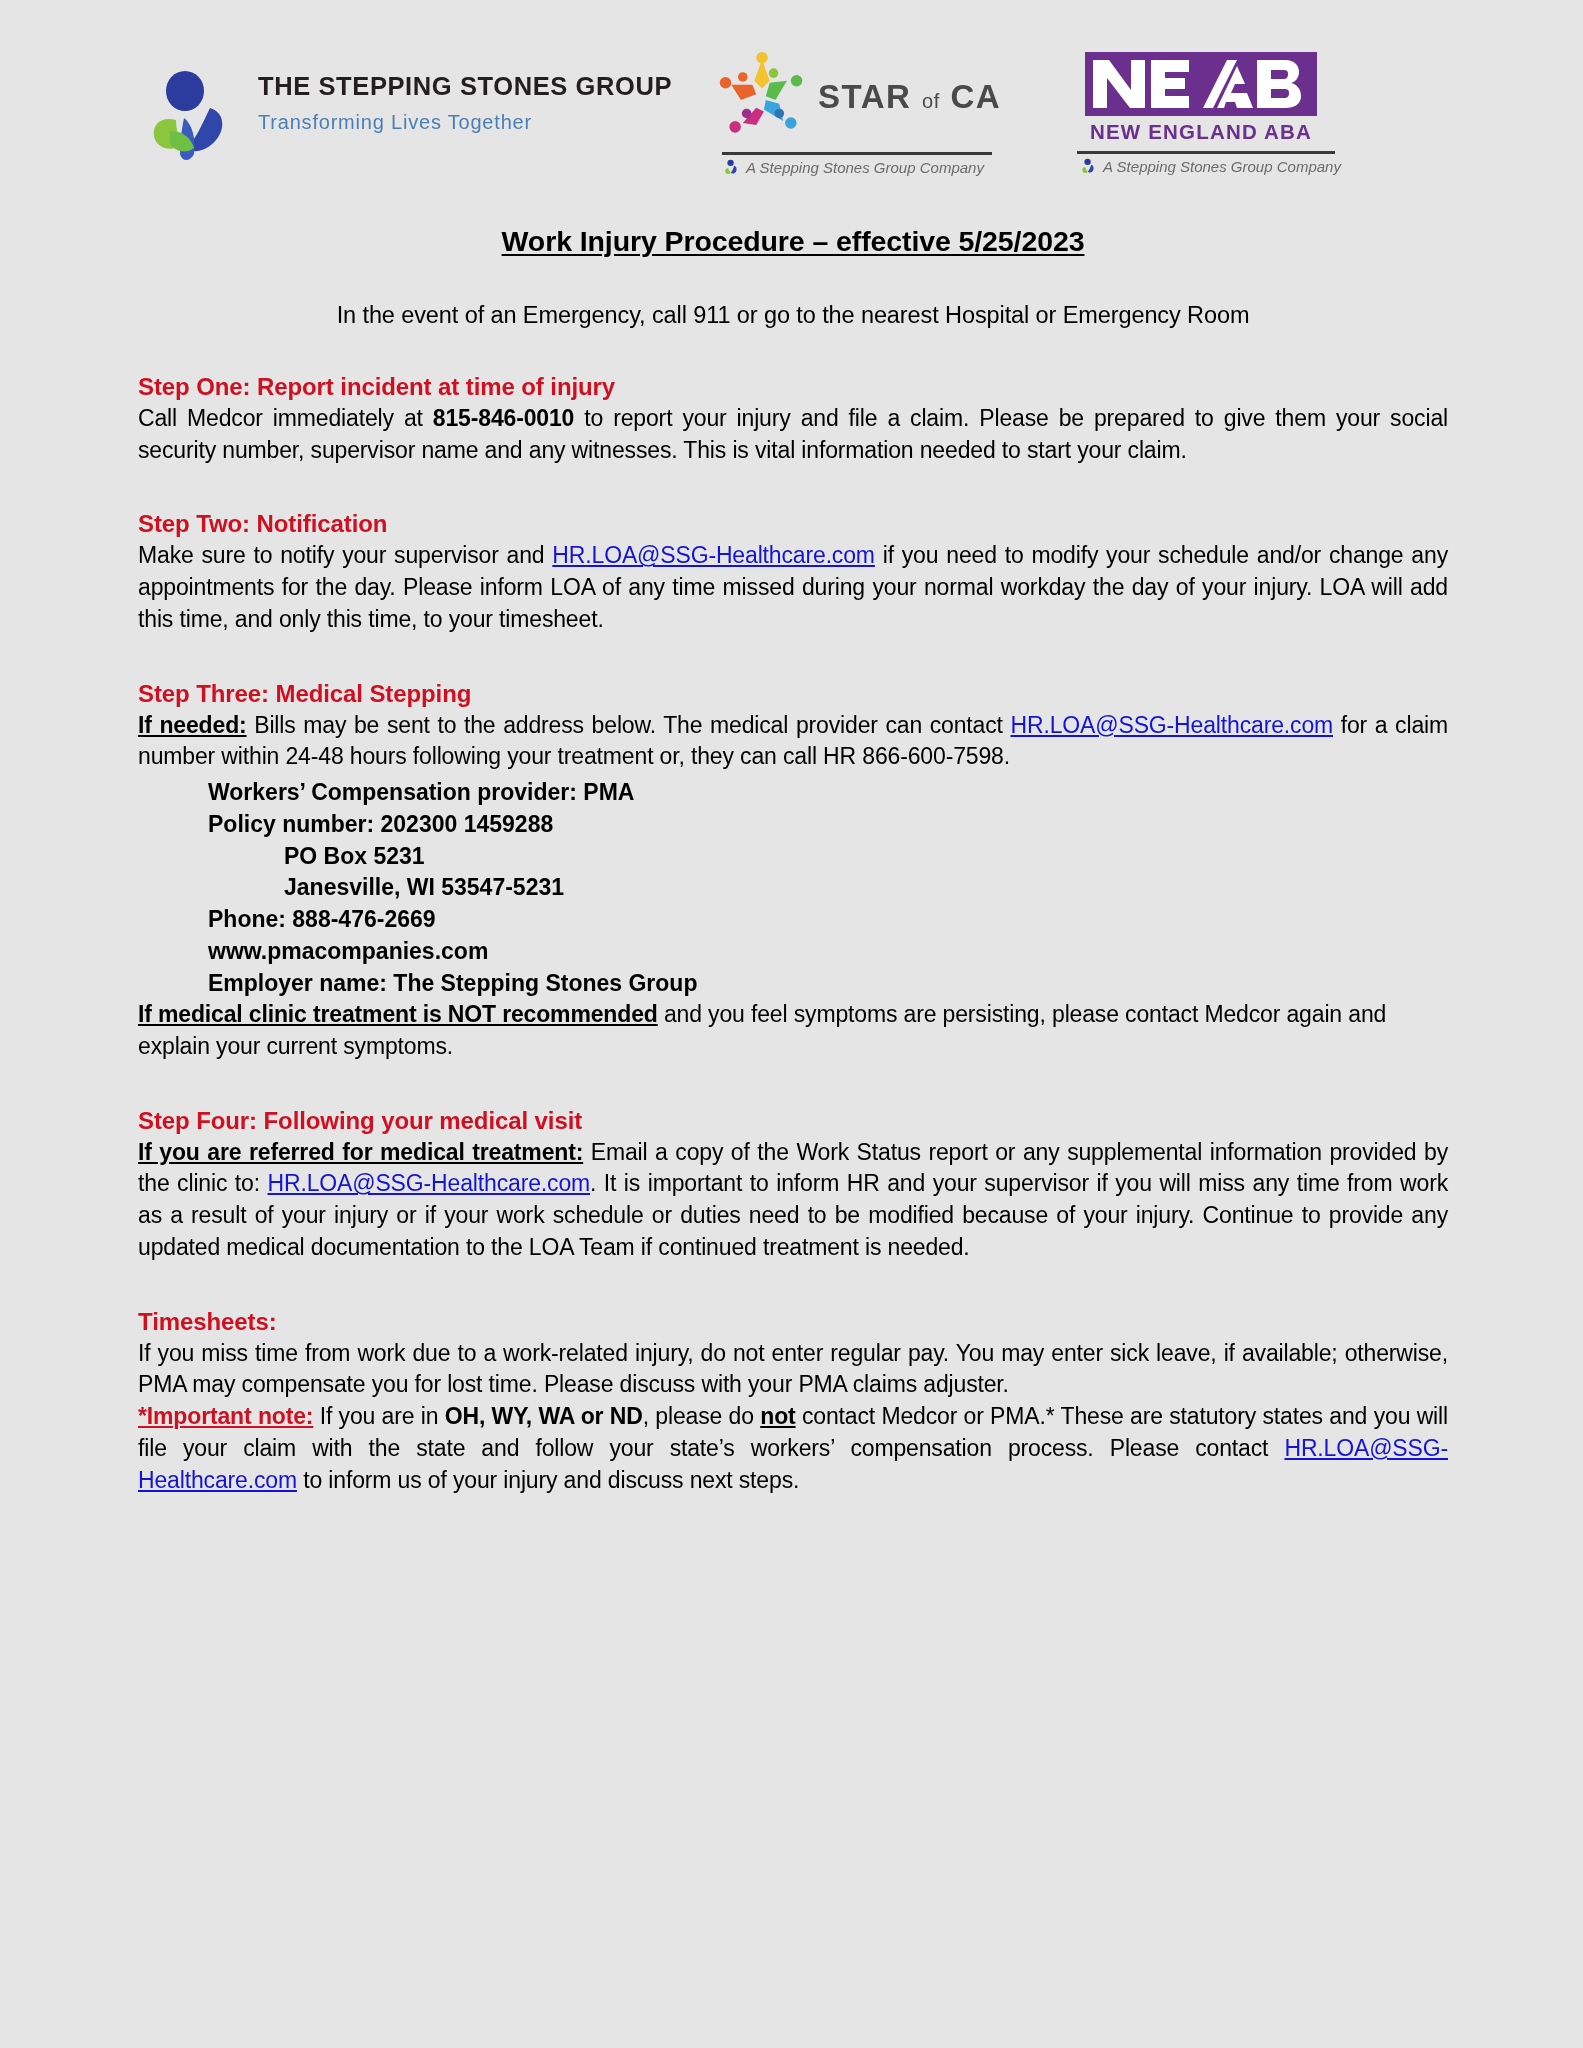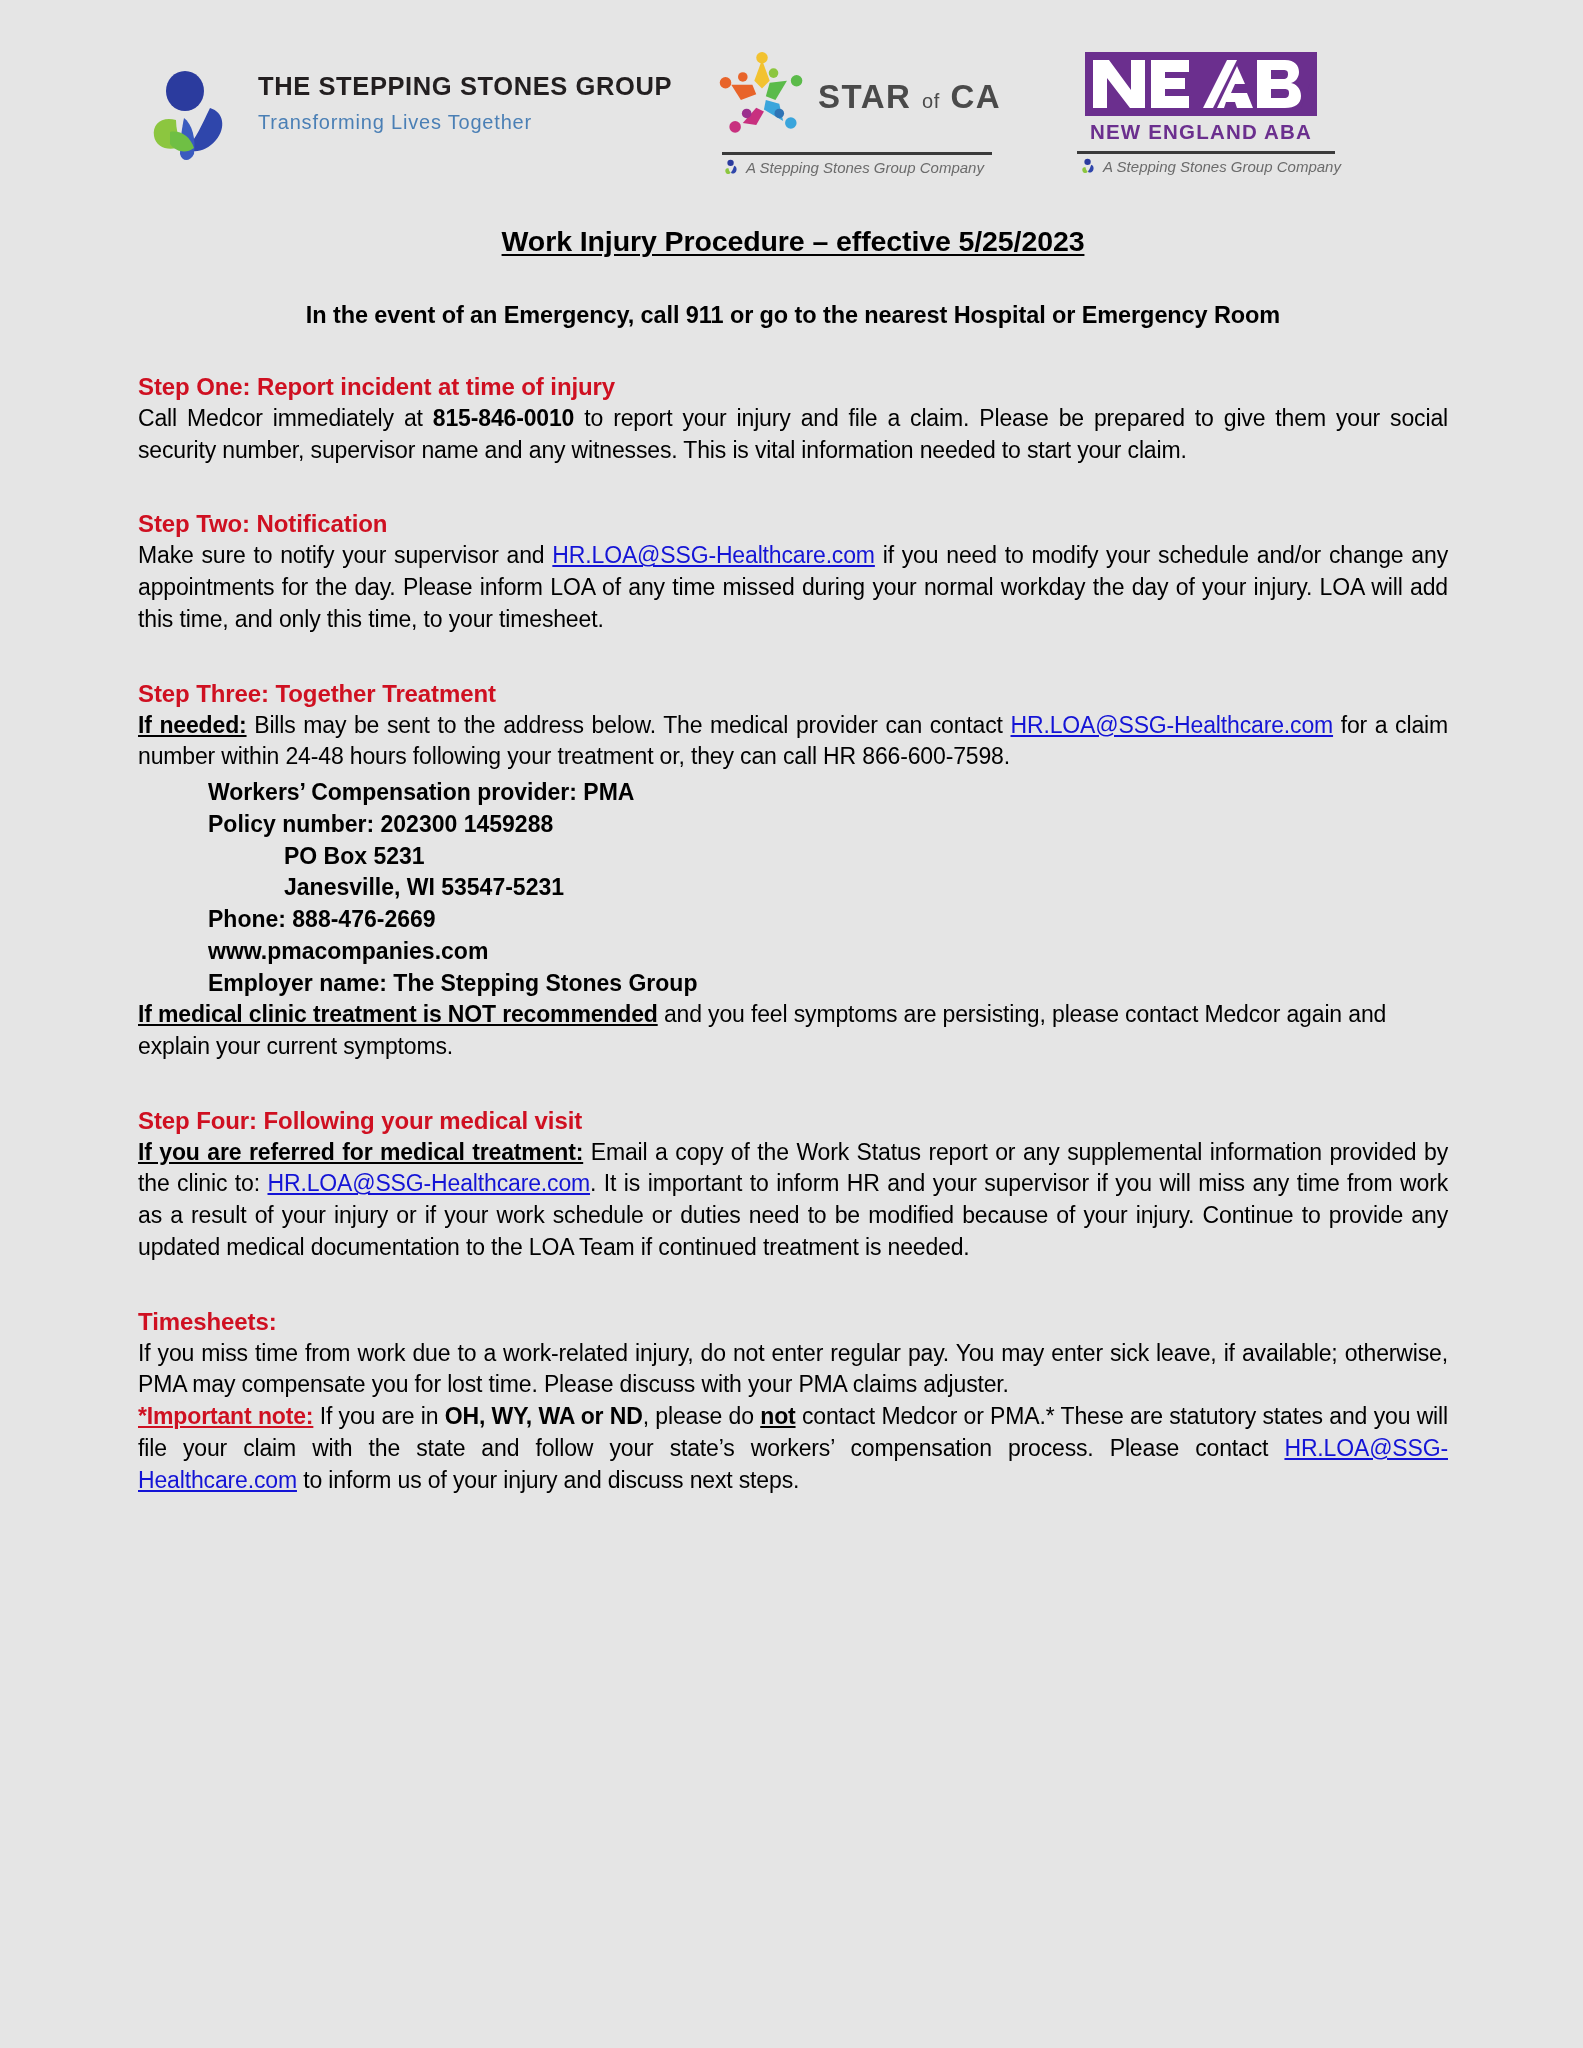--- a/index.html
+++ b/index.html
@@ -158,21 +158,21 @@
     font-weight: bold;
     font-size: 28.5px;
     letter-spacing: -0.1px;
     margin: 0;
     padding: 0 0 0 0;
   }
   .doc-title u { text-decoration: underline; text-underline-offset: 3px; }
 
   .emergency {
     text-align: center;
-    font-weight: bold;
+    font-weight: normal;
     font-size: 23.5px;
     margin-top: 44px;
     letter-spacing: -0.1px;
   }
 
   .step-head {
     color: #cf1021;
     font-weight: bold;
     font-size: 24px;
     margin-top: 44px;
@@ -293,21 +293,21 @@
     <div class="doc-title"><u>Work Injury Procedure – effective 5/25/2023</u></div>
 
     <div class="emergency">In the event of an Emergency, call 911 or go to the nearest Hospital or Emergency Room</div>
 
     <div class="step-head">Step One: Report incident at time of injury</div>
     <p class="body-text"><span>Call Medcor immediately at </span><b>815-846-0010</b><span> to report your injury and file a claim. Please be prepared to give them your social security number, supervisor name and any witnesses. This is vital information needed to start your claim.</span></p>
 
     <div class="step-head">Step Two:  Notification</div>
     <p class="body-text"><span>Make sure to notify your supervisor and </span><a class="link">HR.LOA@SSG-Healthcare.com</a><span>  if you need to modify your schedule and/or change any appointments for the day. Please inform LOA of any time missed during your normal workday the day of your injury. LOA will add this time, and only this time, to your timesheet.</span></p>
 
-    <div class="step-head">Step Three: Together Treatment</div>
+    <div class="step-head">Step Three: Medical Stepping</div>
     <p class="body-text"><span class="bu">If needed:</span><span>  Bills may be sent to the address below. The medical provider can contact  </span><a class="link">HR.LOA@SSG-Healthcare.com</a><span> for a claim number within 24-48 hours following your treatment or, they can call HR 866-600-7598.</span></p>
 
     <div class="pma-block">
       <div>Workers’ Compensation provider: PMA</div>
       <div>Policy number: 202300 1459288</div>
       <div class="pma-indent">PO Box 5231</div>
       <div class="pma-indent">Janesville, WI 53547-5231</div>
       <div>Phone: 888-476-2669</div>
       <div>www.pmacompanies.com</div>
       <div>Employer name: The Stepping Stones Group</div>

